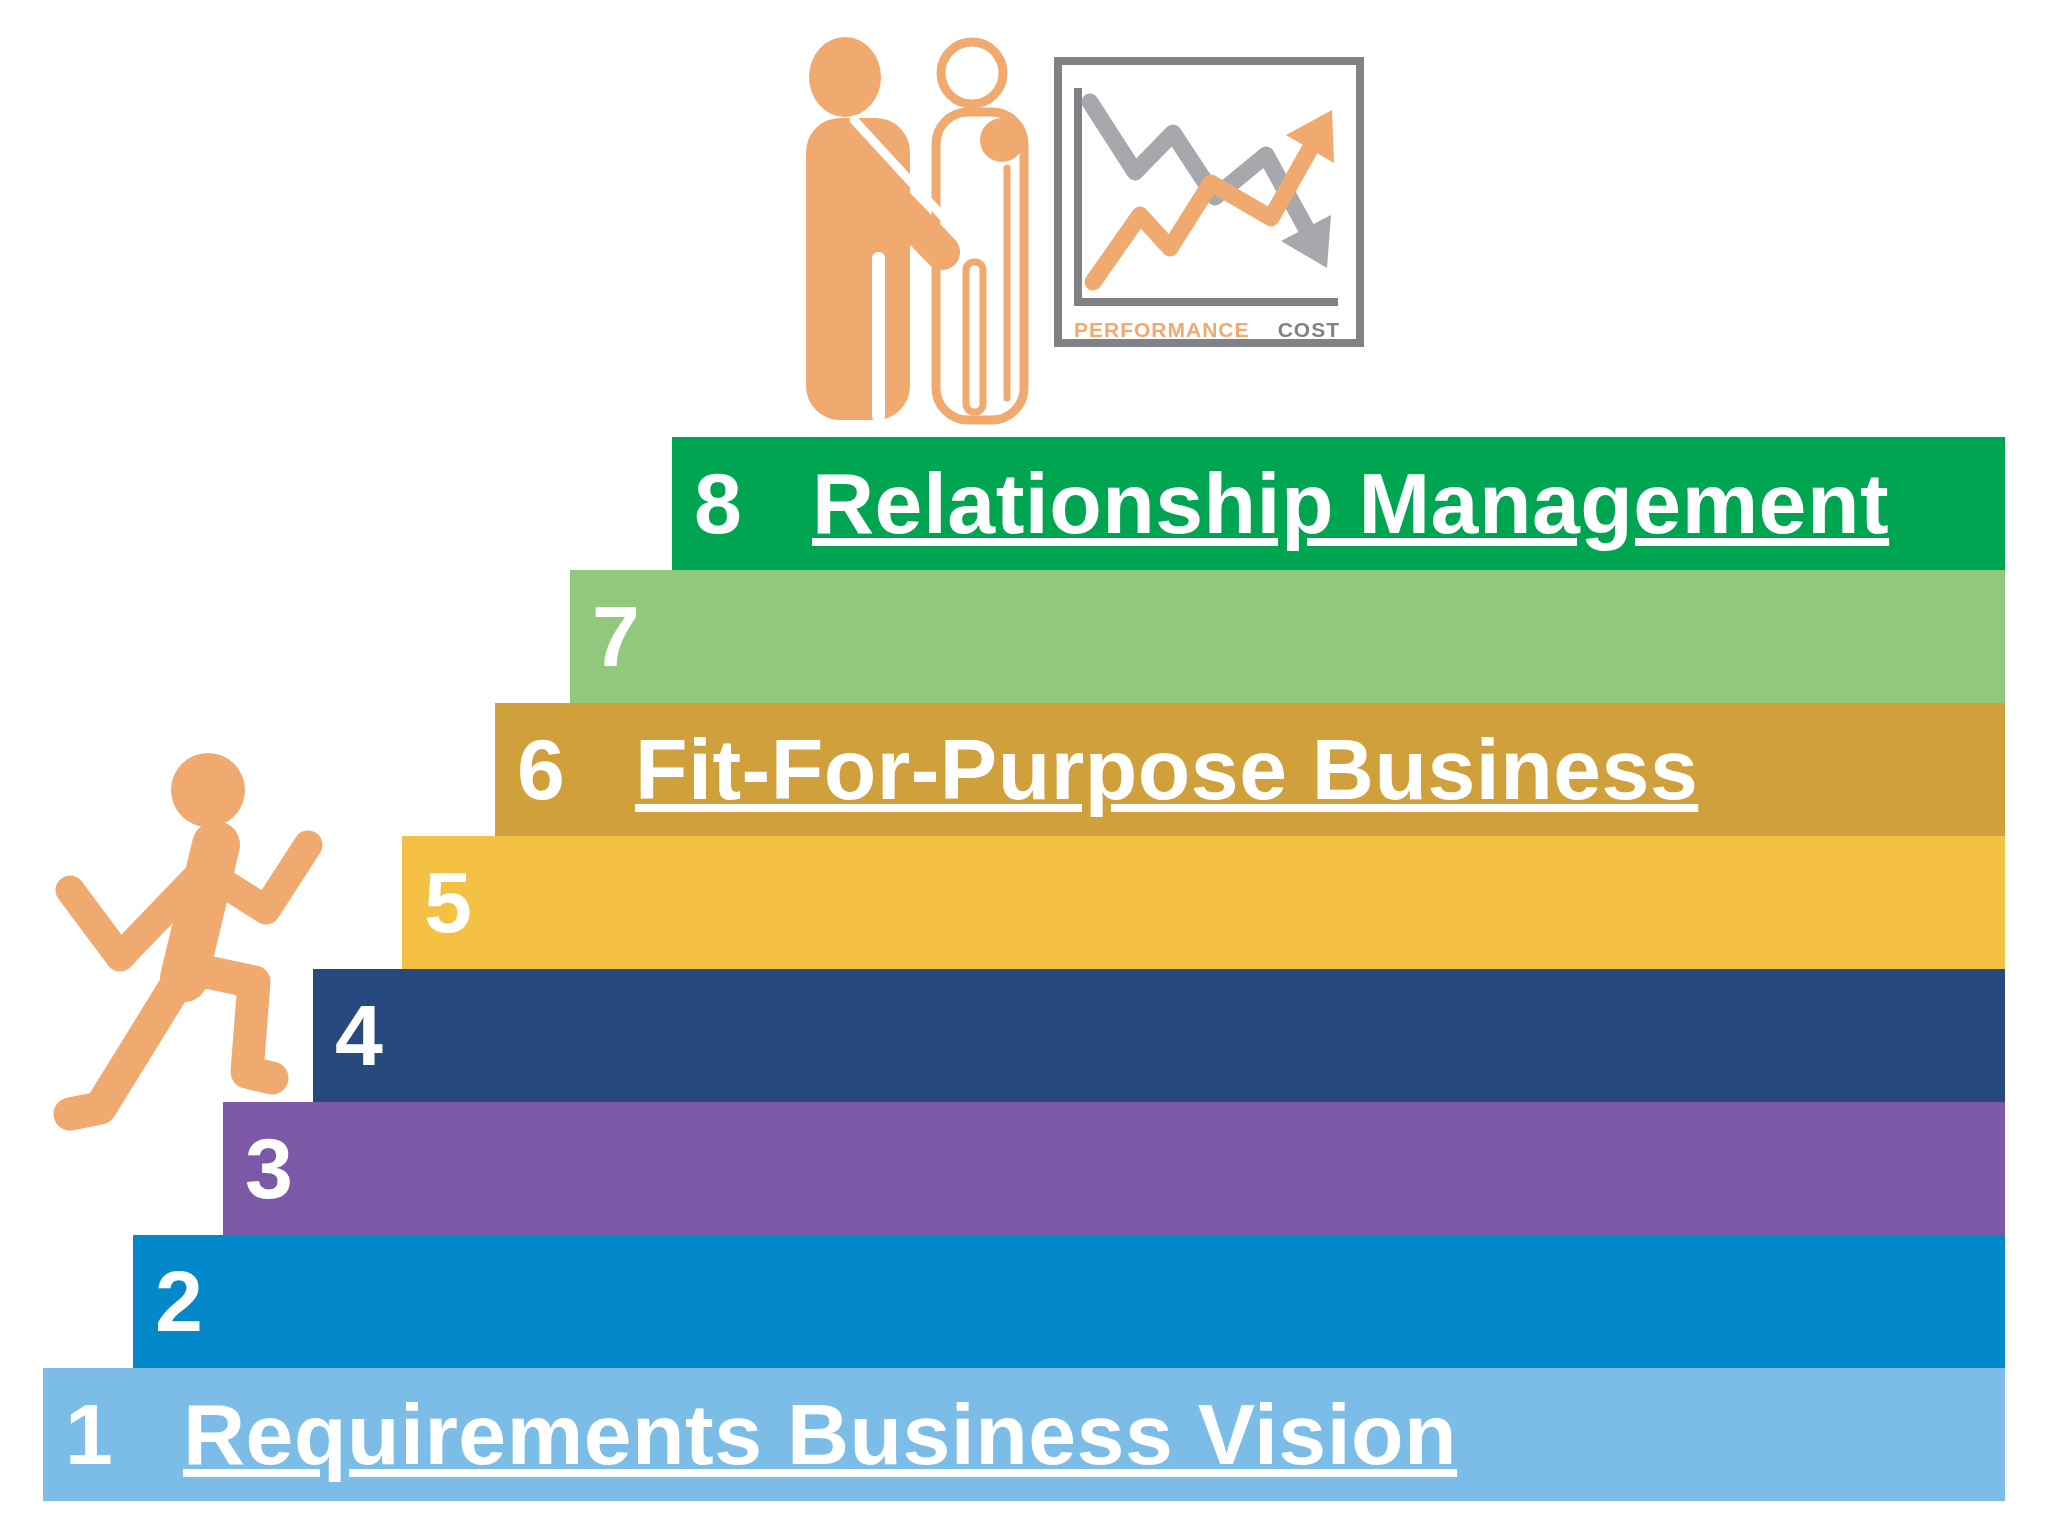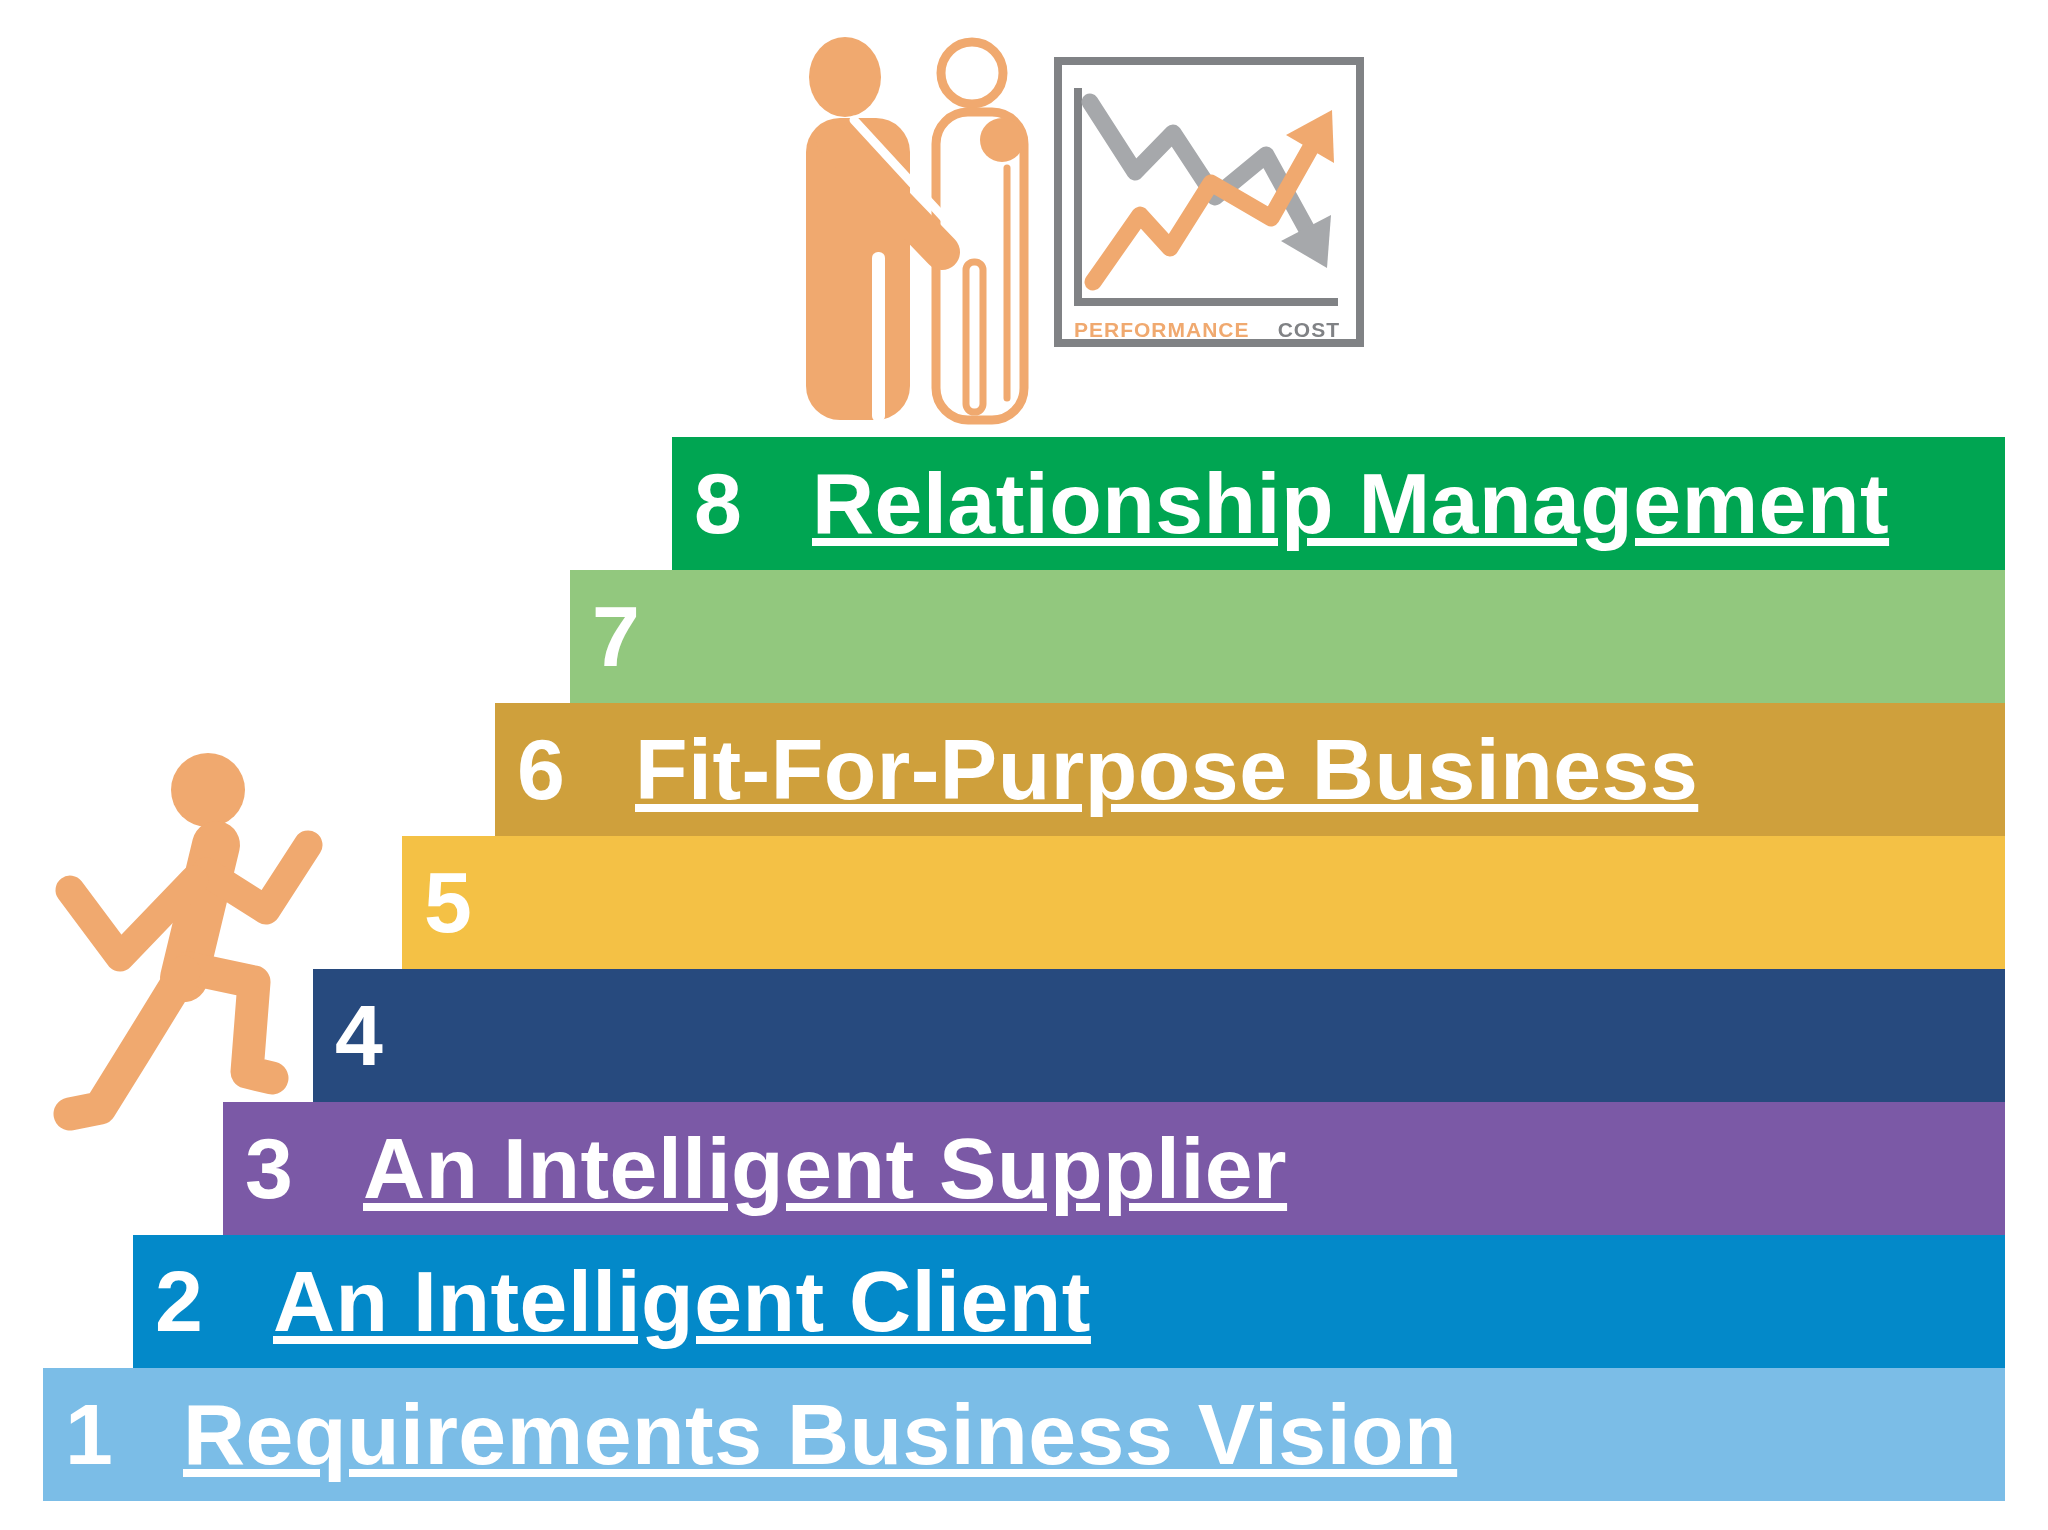--- a/index.html
+++ b/index.html
@@ -63,25 +63,23 @@
 <body>
 
 <div class="stage">
 
   <div class="bar b1" style="background-color: rgb(123, 189, 231);">
     <span class="num">1</span>
     <span class="label">Requirements Business Vision</span>
   </div>
   <div class="bar b2" style="background-color: rgb(3, 137, 201);">
     <span class="num">2</span>
-    <span class="label">An Intelligent Client</span>
   </div>
   <div class="bar b3" style="background-color: rgb(123, 89, 166);">
     <span class="num">3</span>
-    <span class="label">An Intelligent Supplier</span>
   </div>
   <div class="bar b4" style="background-color: rgb(39, 74, 126);">
     <span class="num">4</span>
   </div>
   <div class="bar b5" style="background-color: rgb(244, 193, 69);">
     <span class="num">5</span>
   </div>
   <div class="bar b6" style="background-color: rgb(207, 160, 60);">
     <span class="num">6</span>
     <span class="label">Fit-For-Purpose Business</span>

